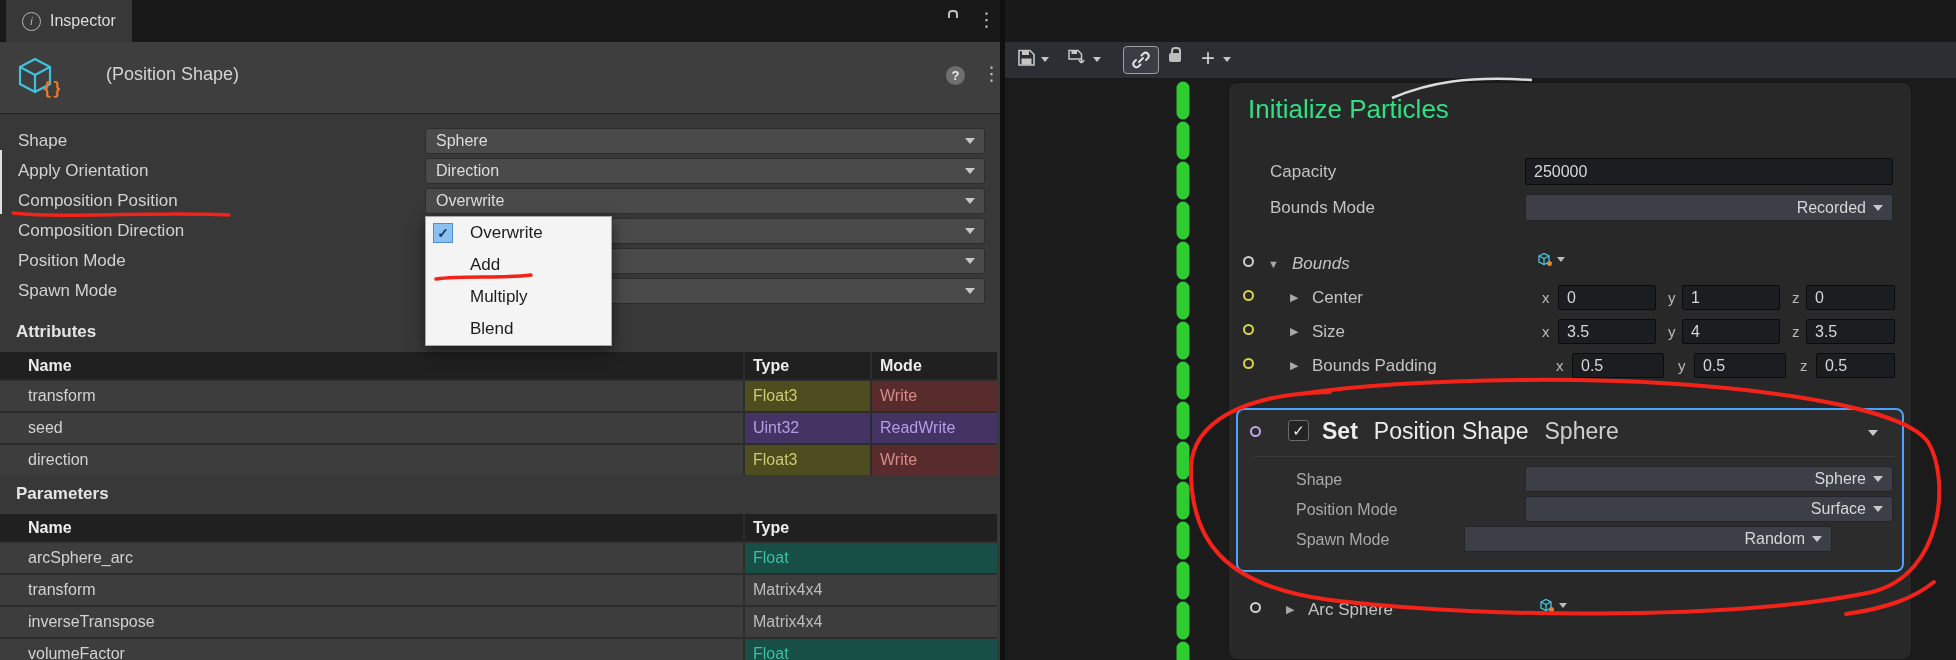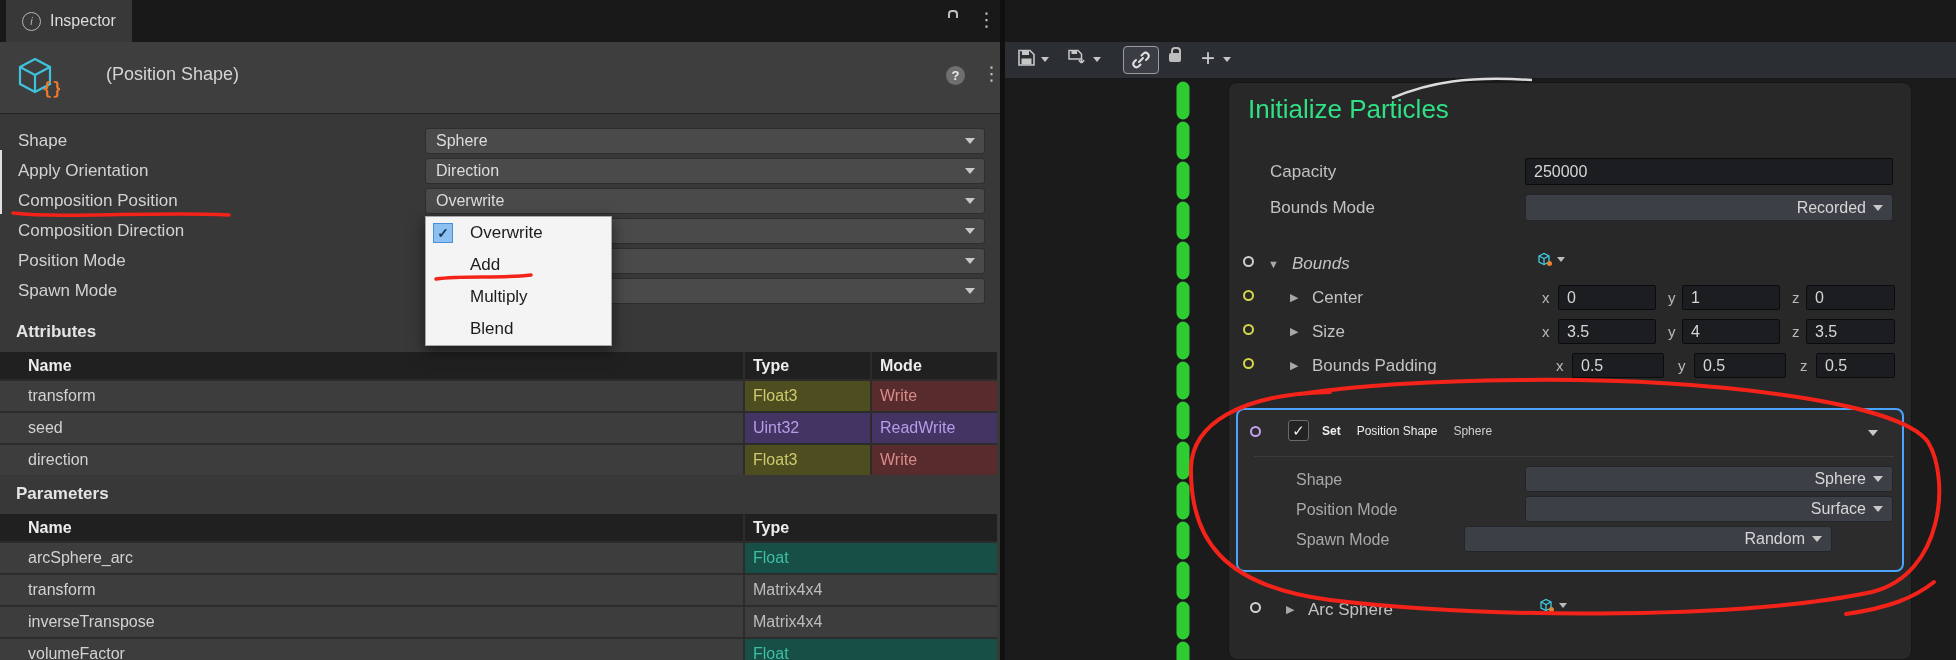--- a/index.html
+++ b/index.html
@@ -85,21 +85,21 @@
   .cube-btn{position:absolute;display:flex;align-items:center;gap:4px;}
   .mini-caret{width:0;height:0;border-left:4px solid transparent;border-right:4px solid transparent;
         border-top:5px solid #bdbdbd;}
 
   .setblock{position:absolute;left:1236px;top:408px;width:668px;height:164px;background:#2c2c2c;
         border:2px solid #4aa3ff;border-radius:8px;box-sizing:border-box;}
   .checkbox{position:absolute;width:21px;height:21px;background:#232323;border:1px solid #6a6a6a;
         border-radius:3px;display:flex;align-items:center;justify-content:center;color:#f0f0f0;
         font-size:15px;box-sizing:border-box;}
   .set-title{position:absolute;left:1322px;top:420px;display:flex;gap:16px;align-items:center;
-        height:22px;font-size:12px;color:#ececec;}
+        height:22px;font-size:23px;color:#ececec;}
   .sub-label{position:absolute;font-size:16px;color:#a8a8a8;height:26px;line-height:26px;}
 
   .overlay{position:absolute;left:0;top:0;width:1956px;height:660px;pointer-events:none;z-index:40;}
 </style>
 </head>
 <body>
 
 <div class="canvas">
 
   <div class="lwin">

